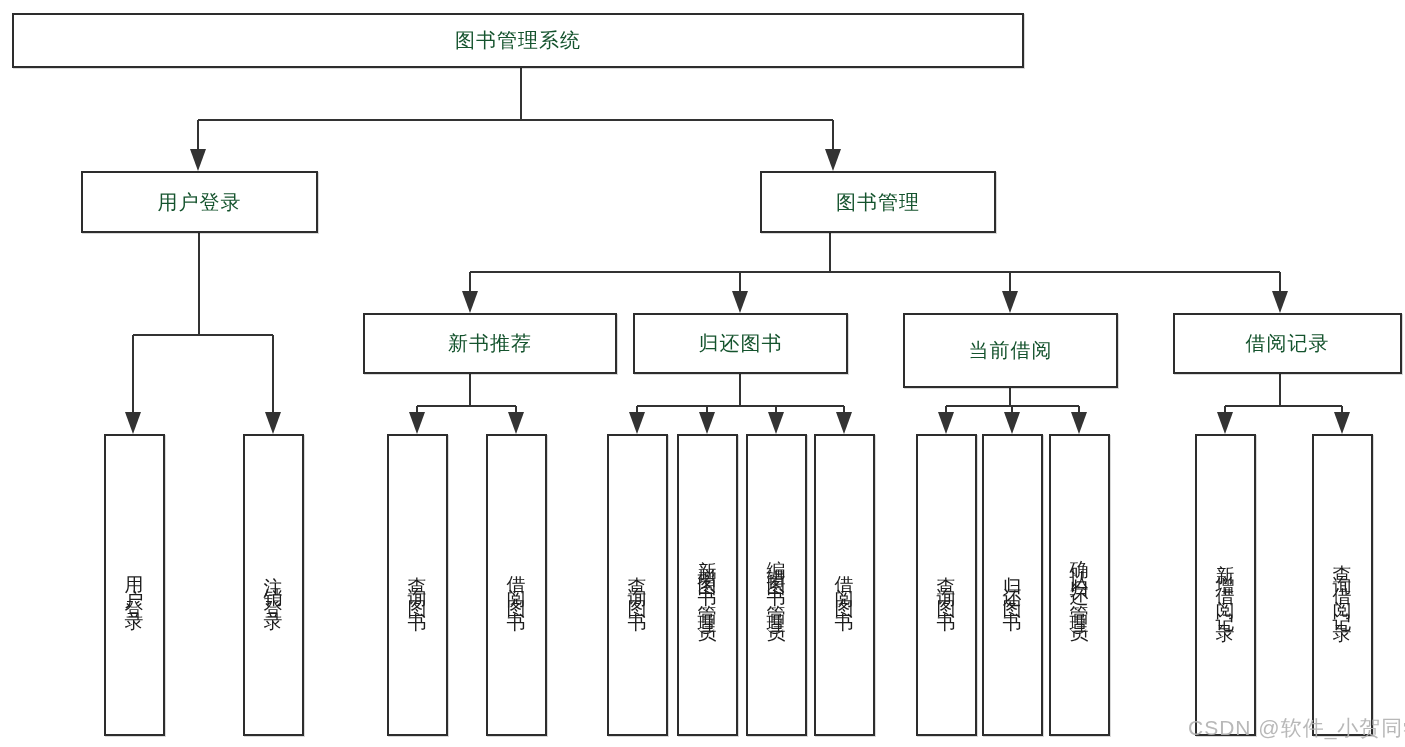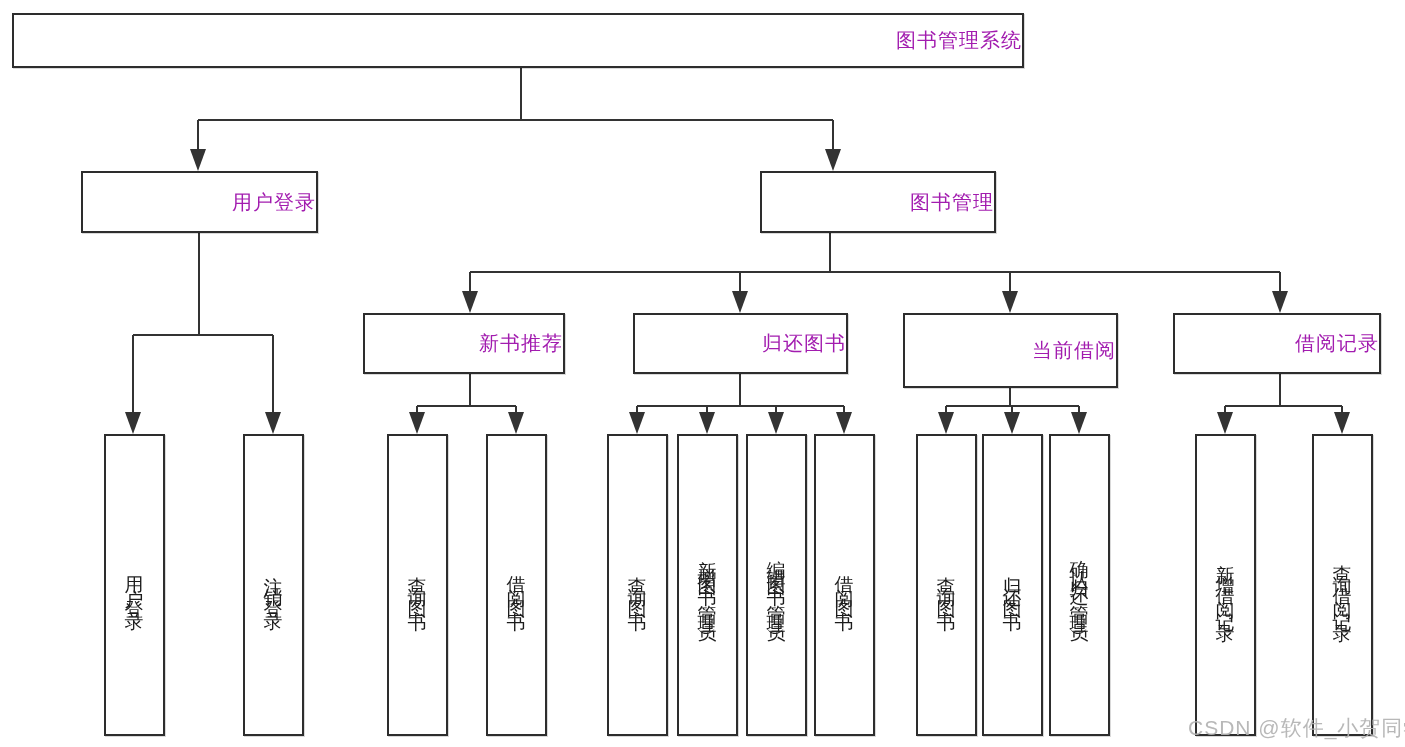--- a/index.html
+++ b/index.html
@@ -9,22 +9,22 @@
     background:#ffffff;
     font-family:"Liberation Sans", sans-serif;
     overflow:hidden;
   }
   #wires{position:absolute;left:0;top:0;width:1405px;height:747px;}
   .box{
     position:absolute;
     box-sizing:border-box;
     border:2px solid #2d2d2d;
     background:#ffffff;
-    display:flex;align-items:center;justify-content:flex-end;
-    font-size:20px;color:#a21caf;
+    display:flex;align-items:center;justify-content:center;
+    font-size:20px;color:#14532d;
     letter-spacing:1px;
     box-shadow:1px 1px 0 rgba(0,0,0,0.15);
   }
   .vbox{
     position:absolute;
     box-sizing:border-box;
     border:2px solid #2d2d2d;
     background:#ffffff;
     display:flex;align-items:center;justify-content:center;
     box-shadow:1px 1px 0 rgba(0,0,0,0.15);
@@ -128,30 +128,30 @@
     <span>图书管理系统</span>
   </div>
 
   <div class="box" style="left:81px;top:171px;width:237px;height:62px;">
     <span>用户登录</span>
   </div>
   <div class="box" style="left:712px;top:171px;width:236px;height:62px;margin-left:48px;">
     <span>图书管理</span>
   </div>
 
-  <div class="box" style="left:363px;top:313px;width:202px;height:61px;">
+  <div class="box" style="left:363px;top:313px;width:254px;height:61px;">
     <span>新书推荐</span>
   </div>
   <div class="box" style="left:633px;top:313px;width:215px;height:61px;">
     <span>归还图书</span>
   </div>
   <div class="box" style="left:903px;top:313px;width:215px;height:75px;">
     <span>当前借阅</span>
   </div>
-  <div class="box" style="left:1173px;top:313px;width:208px;height:61px;">
+  <div class="box" style="left:1173px;top:313px;width:229px;height:61px;">
     <span>借阅记录</span>
   </div>
 
   <div class="vbox" style="left:104px;top:434px;width:61px;height:302px;">
     <span class="vtext">用户登录</span>
   </div>
   <div class="vbox" style="left:243px;top:434px;width:61px;height:302px;">
     <span class="vtext">注销登录</span>
   </div>
 

